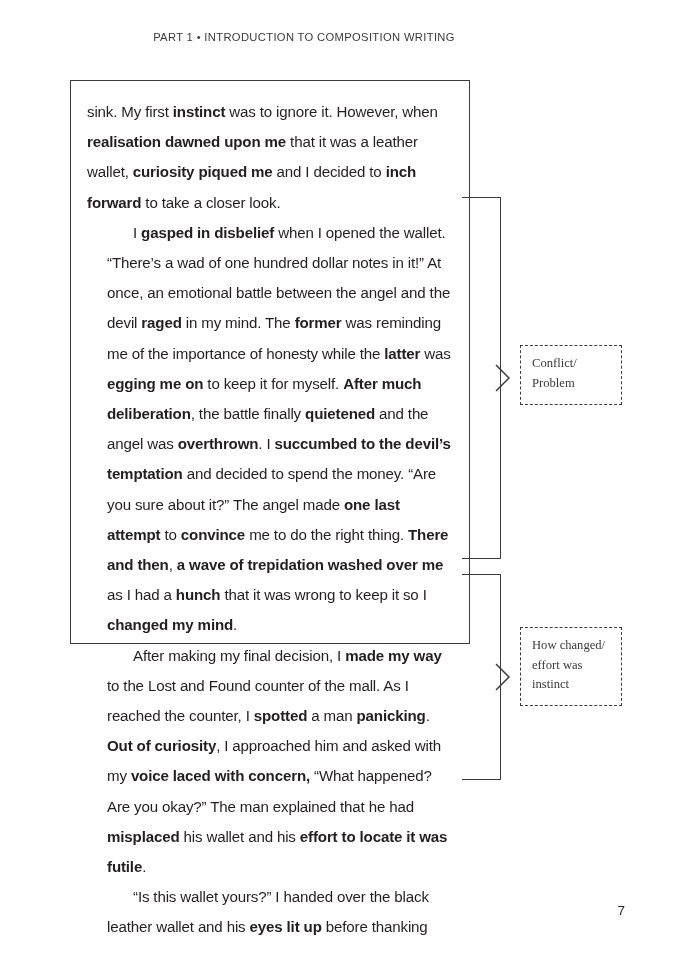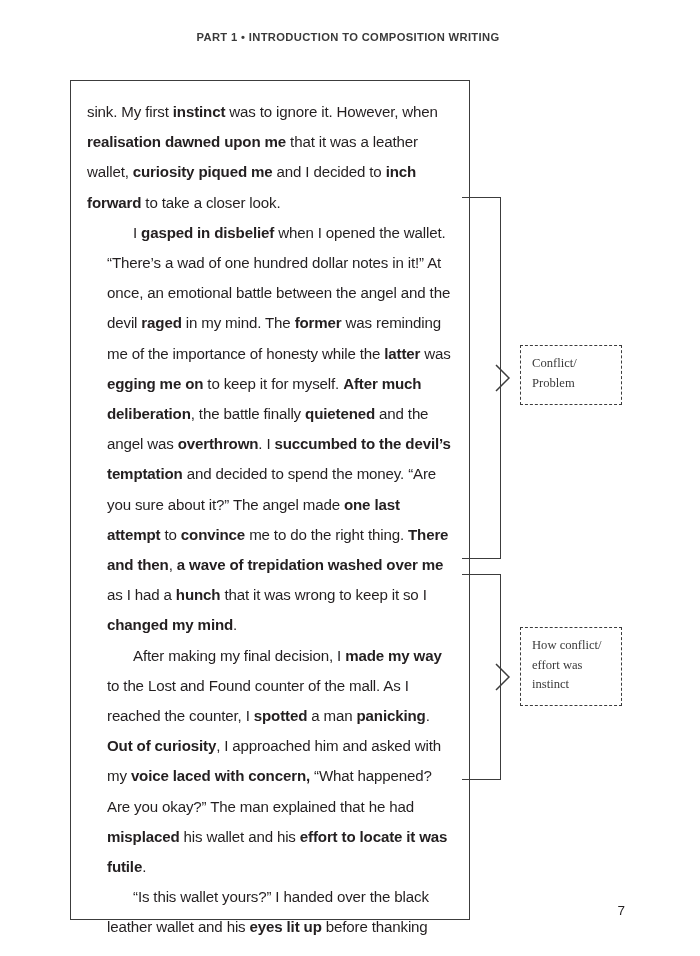--- a/index.html
+++ b/index.html
@@ -17,33 +17,32 @@
   }
 
   
   .running-header {
     position: absolute;
     top: 31px;
     left: 0;
     width: 608px;
     text-align: center;
     font-size: 11.2px;
-    font-weight: bold;
+    font-weight: normal;
     letter-spacing: 0.35px;
     color: #3a3a3a;
-    margin-left: 44px;
   }
 
   
   .text-block {
     position: absolute;
     left: 70px;
     top: 80px;
     width: 400px;
-    height: 840px;
+    height: 564px;
     border: 1.6px solid #3c3c3c;
     box-sizing: border-box;
     padding: 16px 16px 0 16px;
   }
 
   .para {
     font-size: 15.1px;
     line-height: 30.2px;
     margin: 0;
     color: #231f20;
@@ -143,19 +142,19 @@
 </div>
 
 <div class="callout" id="callout-resolved">
   <div class="bracket"></div>
   <div class="chevron">
     <svg width="18" height="30" viewBox="0 0 18 30">
       <polyline points="2,2 15,15 2,28" fill="none" stroke="#3c3c3c" stroke-width="1.5"></polyline>
     </svg>
   </div>
   <div class="note-box">
-    <div class="note-line">How conflict/</div>
+    <div class="note-line">How changed/</div>
     <div class="note-line">effort was</div>
     <div class="note-line">instinct</div>
   </div>
 </div>
 
 <div class="folio">7</div>
 
 </body></html>

